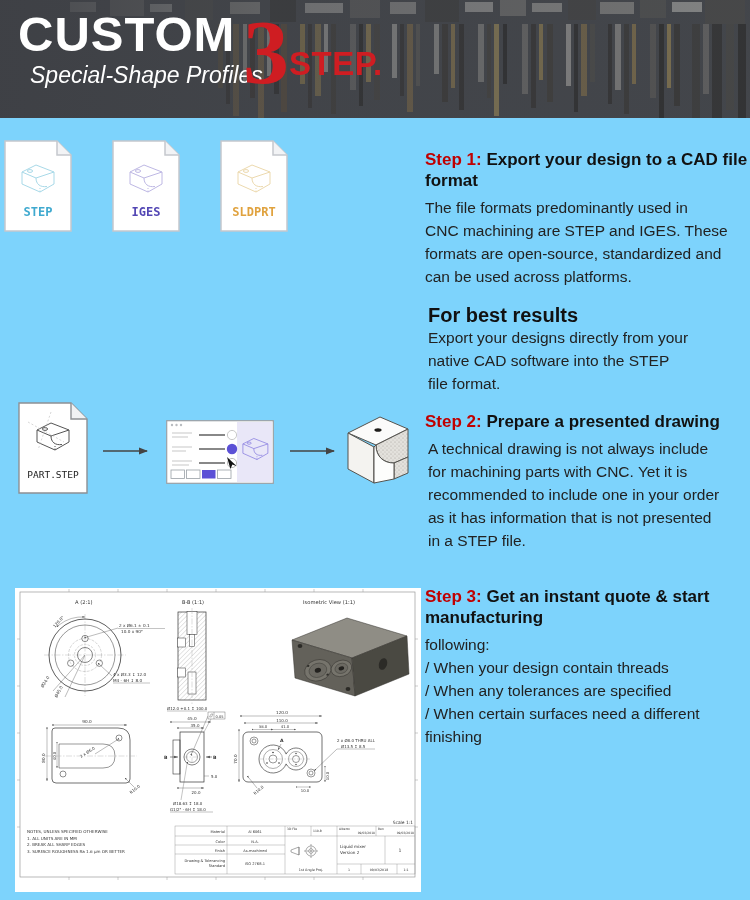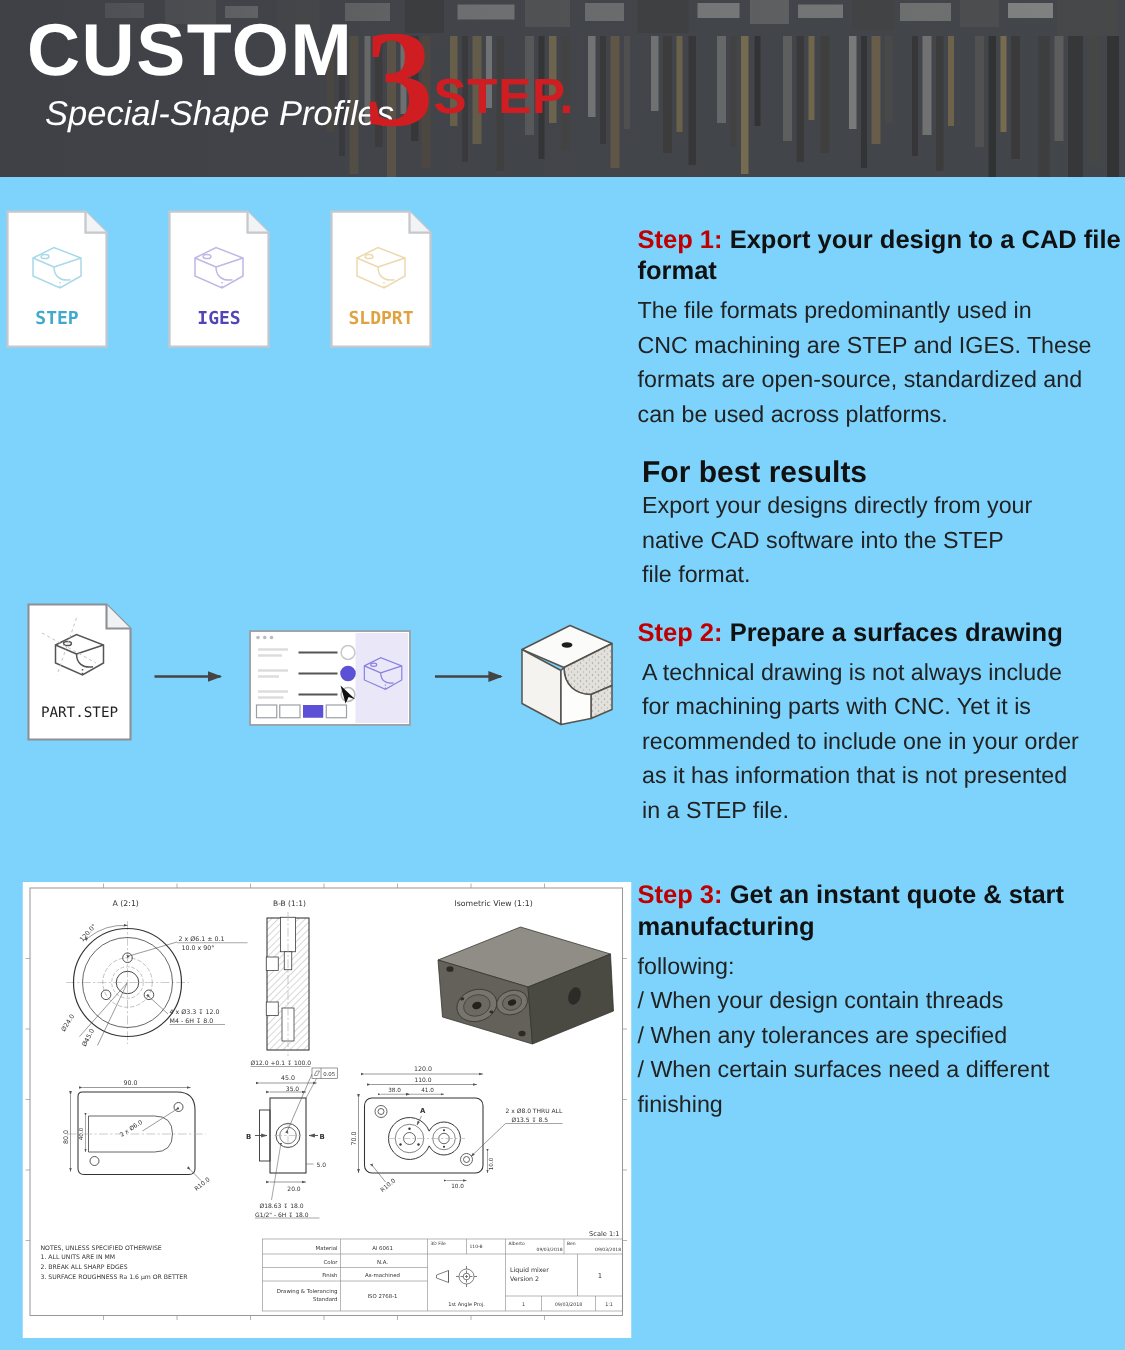--- a/index.html
+++ b/index.html
@@ -251,21 +251,21 @@
       <path d="M38,40 C38,52 46,58 56,58 L70,52 L70,24 Z" fill="url(#spk)"></path>
       <path d="M56,58 L56,74 L70,68 L70,52 Z" fill="url(#spk)"></path>
       <path d="M36,78 L56,74 L56,58 C46,58 38,52 38,40 L36,42 Z" fill="#fdfdfc"></path>
       <ellipse cx="40" cy="25" rx="3.6" ry="1.8" fill="#1e1d1b" stroke="none"></ellipse>
     </g>
   </svg>
 
   <div class="step" style="top:411px">
     <div class="step-h">
       <span class="sl">Step 2:</span>
-      <span>Prepare a surfaces drawing</span>
+      <span>Prepare a presented drawing</span>
     </div>
     <div class="body" style="padding-left:3px">
       <div class="ln">A technical drawing is not always include</div>
       <div class="ln">for machining parts with CNC. Yet it is</div>
       <div class="ln">recommended to include one in your order</div>
       <div class="ln">as it has information that is not presented</div>
       <div class="ln">in a STEP file.</div>
     </div>
   </div>
 

